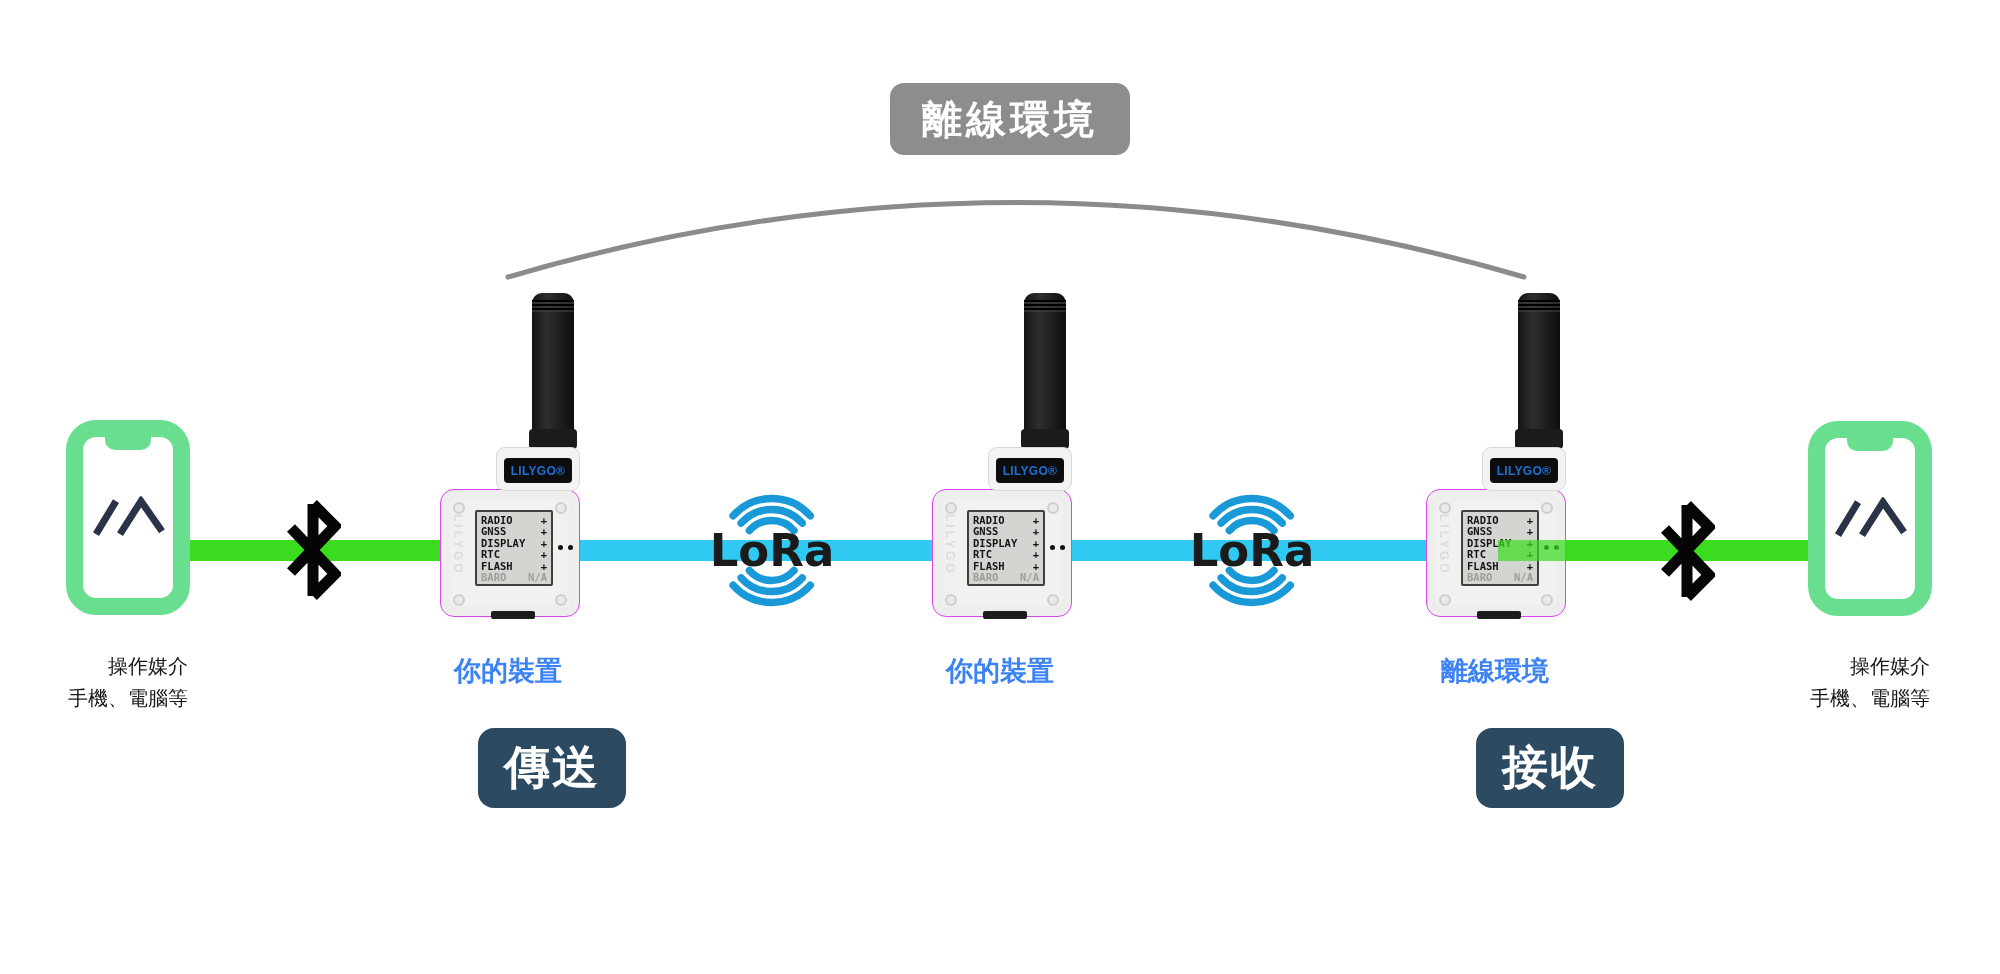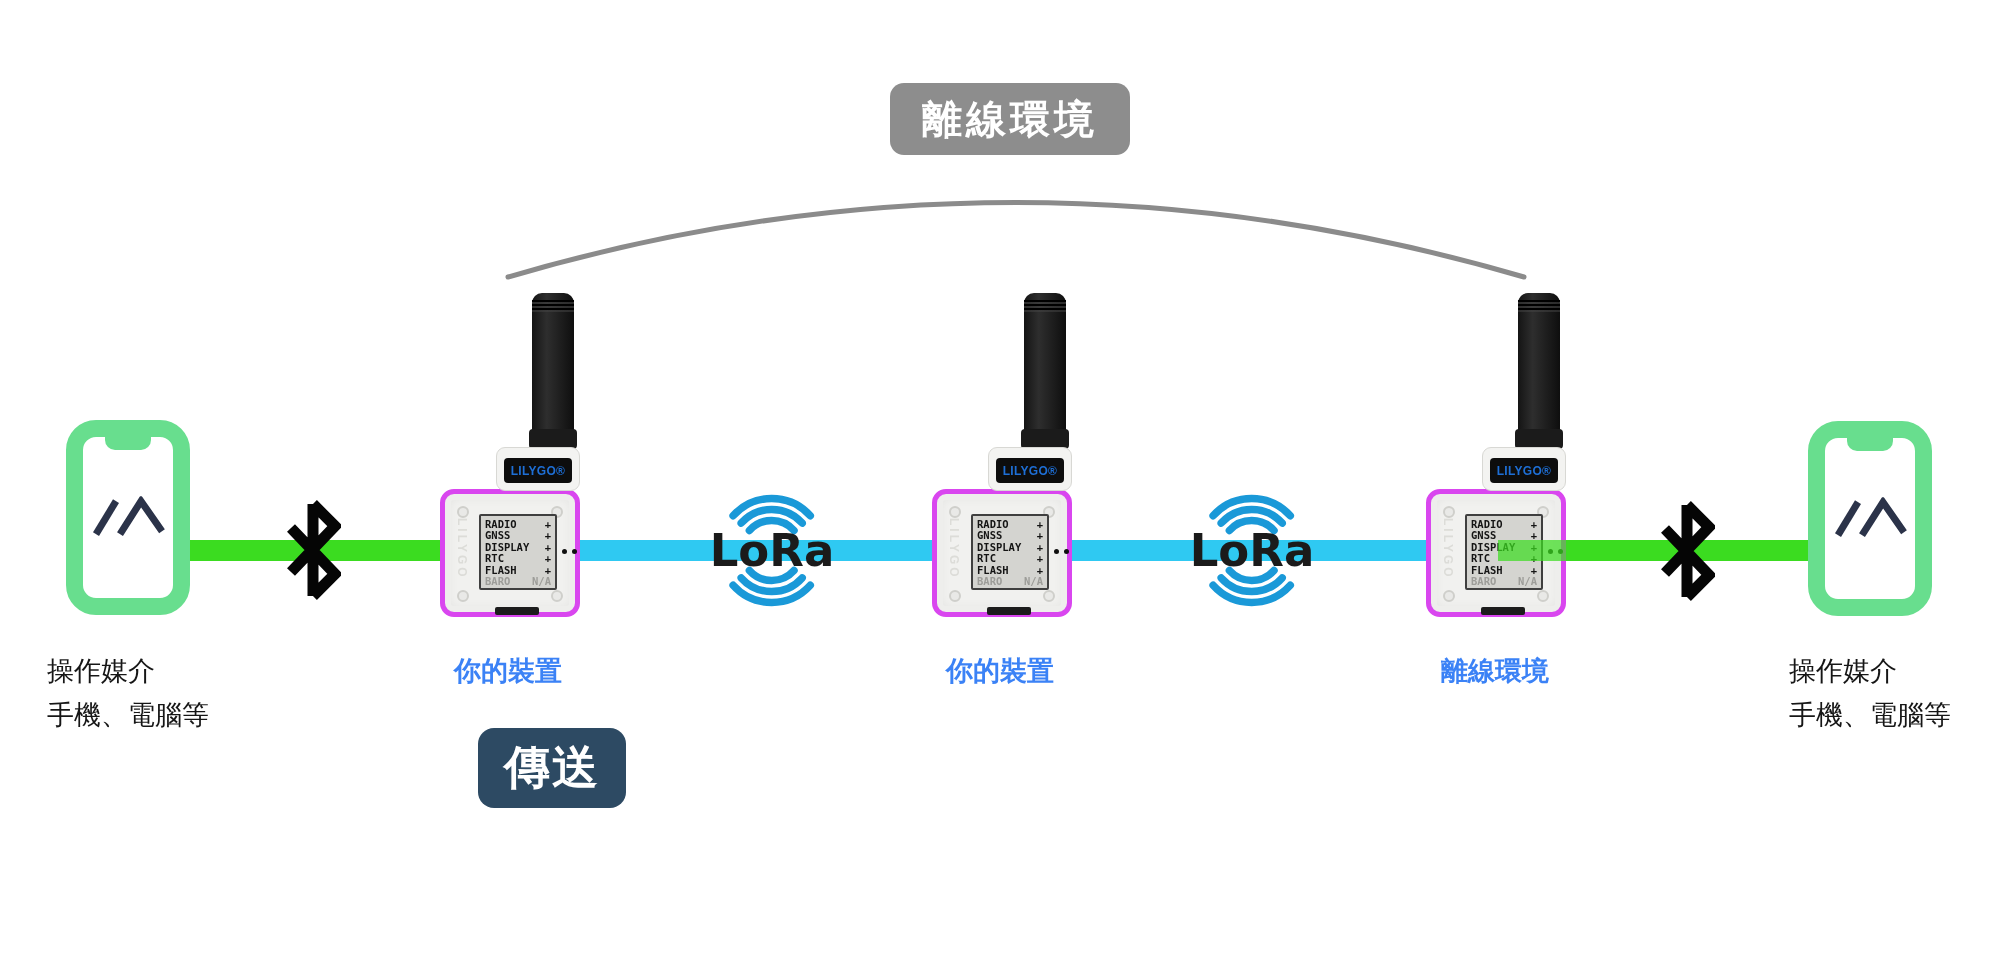--- a/index.html
+++ b/index.html
@@ -45,43 +45,43 @@
   .antenna:before{content:"";position:absolute;top:7px;left:0;right:0;height:12px;
     background:repeating-linear-gradient(180deg,#000 0 2px,rgba(70,70,70,.5) 2px 4px);}
   .antenna:after{content:"";position:absolute;left:-3px;bottom:-16px;width:48px;height:20px;
     background:#1b1b1b;border-radius:4px;}
   .bezel{position:absolute;left:56px;top:154px;width:84px;height:44px;background:#f3f3f1;
     border:1px solid #d8d8d4;border-radius:9px;box-sizing:border-box;z-index:2;}
   .brand-screen{position:absolute;left:7px;right:7px;top:10px;bottom:7px;background:#0d0d0d;
     border-radius:4px;color:#1e6fd6;font-weight:bold;font-size:12px;letter-spacing:.3px;
     display:flex;align-items:center;justify-content:center;}
   .dev-body{position:absolute;left:0;top:196px;width:140px;height:128px;background:#f1f1ef;
-    border:5px solid #d946ef;border-radius:14px;box-sizing:border-box;z-index:1;
+    border:1px solid #d946ef;border-radius:14px;box-sizing:border-box;z-index:1;
     box-shadow:inset 0 0 0 6px #eeeeec, inset 0 0 14px rgba(0,0,0,.10);}
   .screw{position:absolute;width:12px;height:12px;border:2px solid #cfcfcb;border-radius:50%;
     background:#e9e9e7;box-sizing:border-box;}
   .s-tl{left:12px;top:12px;} .s-tr{right:12px;top:12px;}
   .s-bl{left:12px;bottom:10px;} .s-br{right:12px;bottom:10px;}
   .emboss{position:absolute;left:10px;top:24px;color:#dcdcd8;font-size:12px;font-weight:bold;
     writing-mode:vertical-lr;letter-spacing:3px;}
   .eink{position:absolute;left:34px;top:20px;width:78px;height:76px;background:#d4d4d0;
     border:2px solid #3f3f3f;border-radius:2px;box-sizing:border-box;padding:3px 4px 0 4px;
     font-family:"DejaVu Sans Mono", monospace;font-weight:bold;font-size:10.5px;
     color:#141414;line-height:11.4px;}
   .eink .row{display:flex;justify-content:space-between;}
   .eink .row:last-child{color:#9d9d99;}
   .dots{position:absolute;left:117px;top:55px;display:flex;gap:5px;}
   .dots i{width:5px;height:5px;border-radius:50%;background:#101010;}
   .usb{position:absolute;left:50px;bottom:-3px;width:44px;height:8px;background:#1c1c1c;border-radius:2px;}
 
   
   .dev-label{position:absolute;top:653px;transform:translateX(-50%);font-size:27px;
     color:#3b82f6;white-space:nowrap;z-index:2;font-weight:bold;}
-  .op-label{position:absolute;top:650px;transform:translateX(-50%);font-size:27px;
-    color:#161616;text-align:left;line-height:1.62;white-space:nowrap;z-index:2;}
+  .op-label{position:absolute;top:650px;transform:translateX(-50%);font-size:20px;
+    color:#161616;text-align:right;line-height:1.62;white-space:nowrap;z-index:2;}
   .action{position:absolute;top:728px;transform:translateX(-50%);width:148px;height:80px;
     background:#2d4a63;border-radius:16px;color:#fff;font-size:46px;font-weight:bold;
     display:flex;align-items:center;justify-content:center;letter-spacing:2px;z-index:2;margin-left:45px;}
 </style>
 </head>
 <body>
 
 <div class="canvas">
 
   <svg class="big-arc" width="2000" height="974">
@@ -289,14 +289,15 @@
   </div>
   <div class="dev-label" style="left:508px;">你的裝置</div>
   <div class="dev-label" style="left:1000px;">你的裝置</div>
   <div class="dev-label" style="left:1495px;">離線環境</div>
   <div class="op-label" style="left:1870px;">
     <div>操作媒介</div>
     <div>手機、電腦等</div>
   </div>
 
   <div class="action" style="left:507px;">傳送</div>
+  <div class="action" style="left:1505px;">接收</div>
 
 </div>
 
 </body></html>

